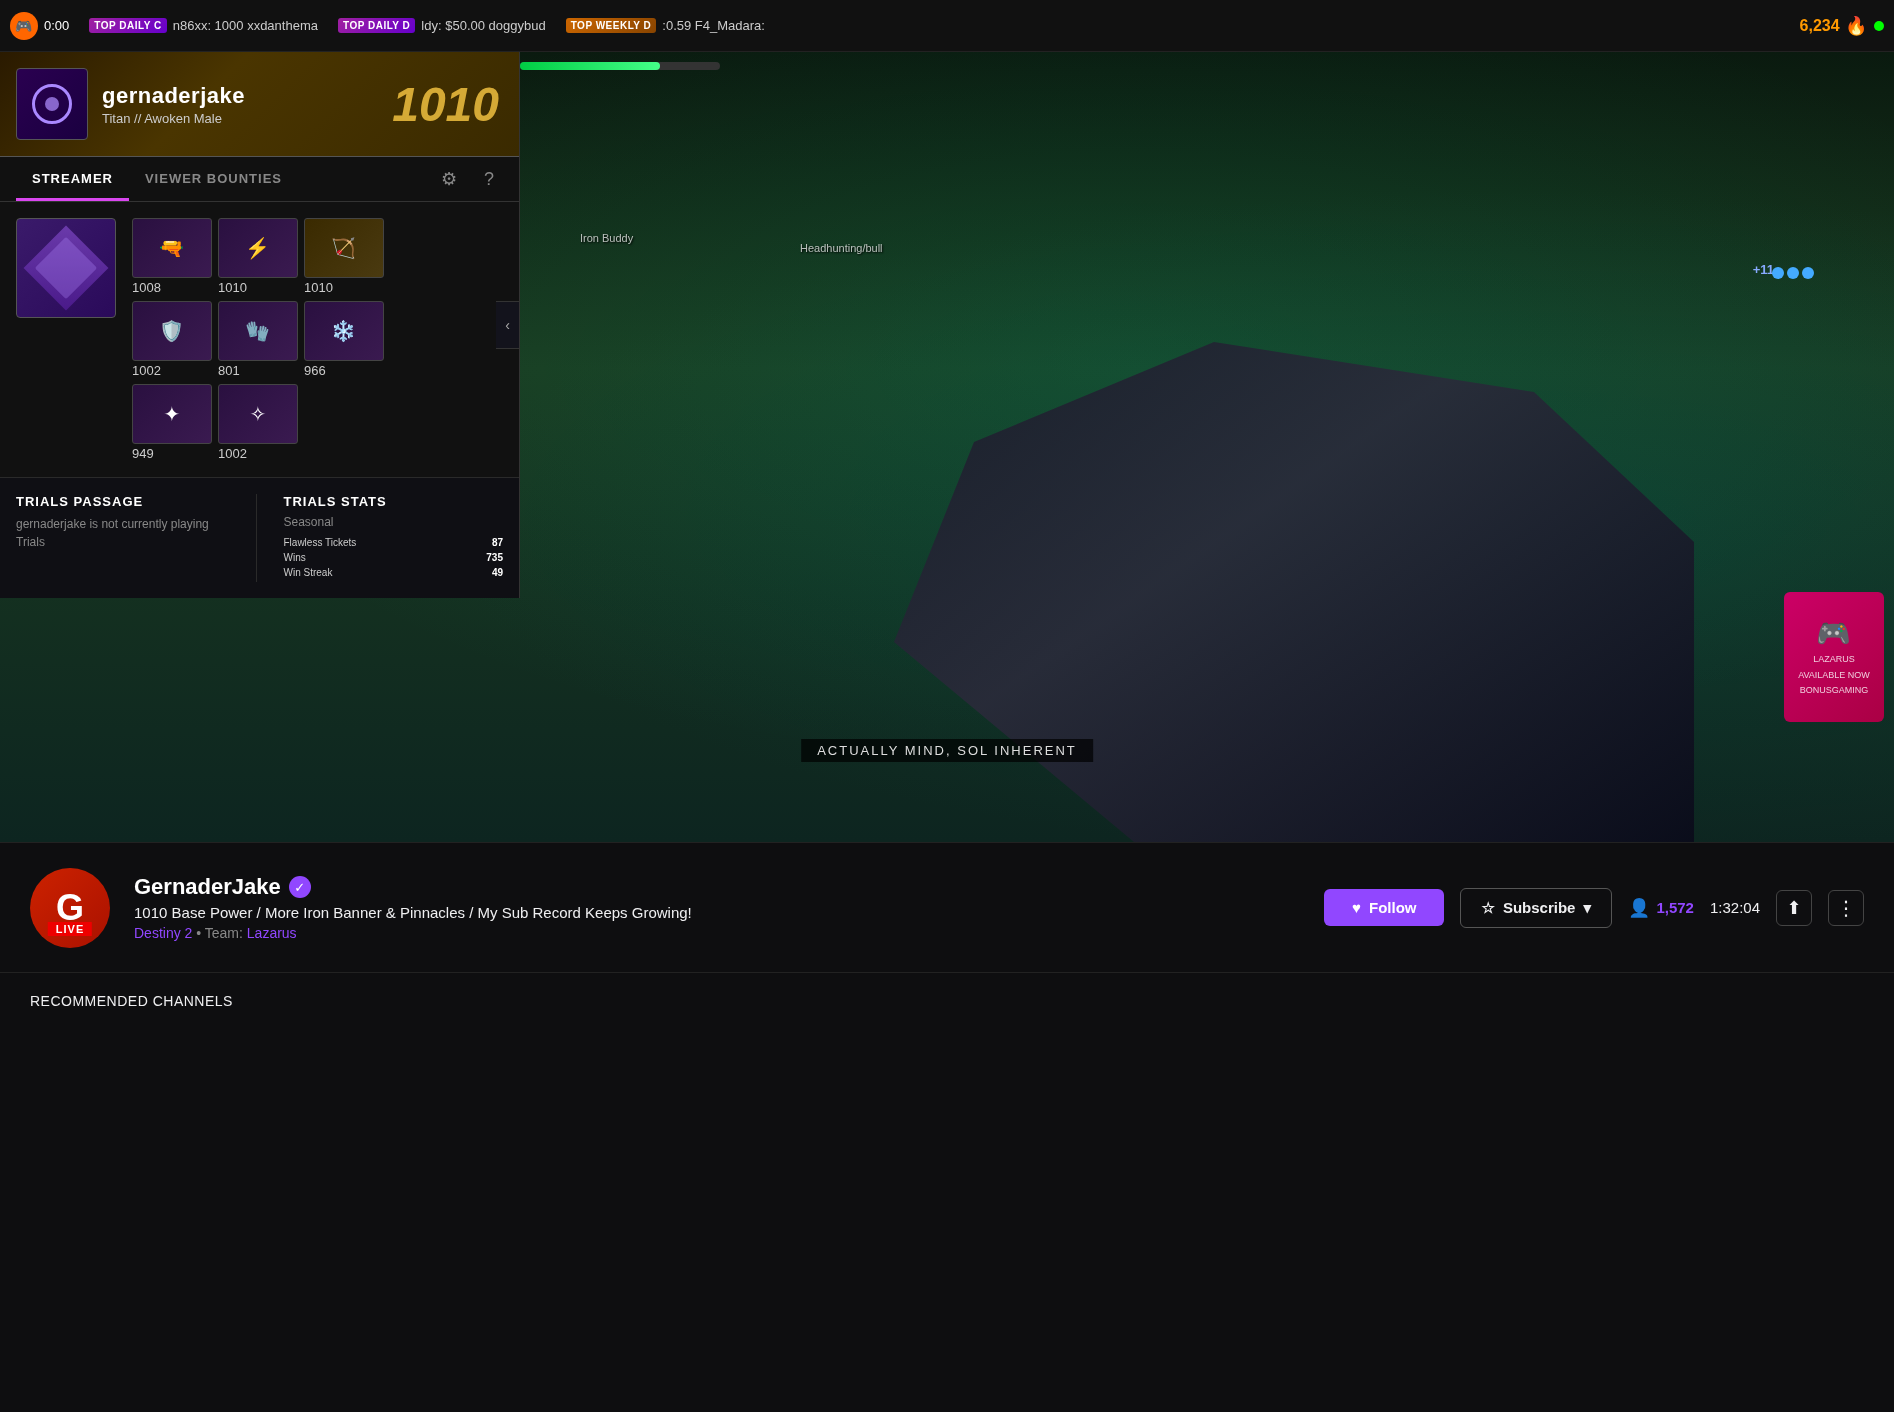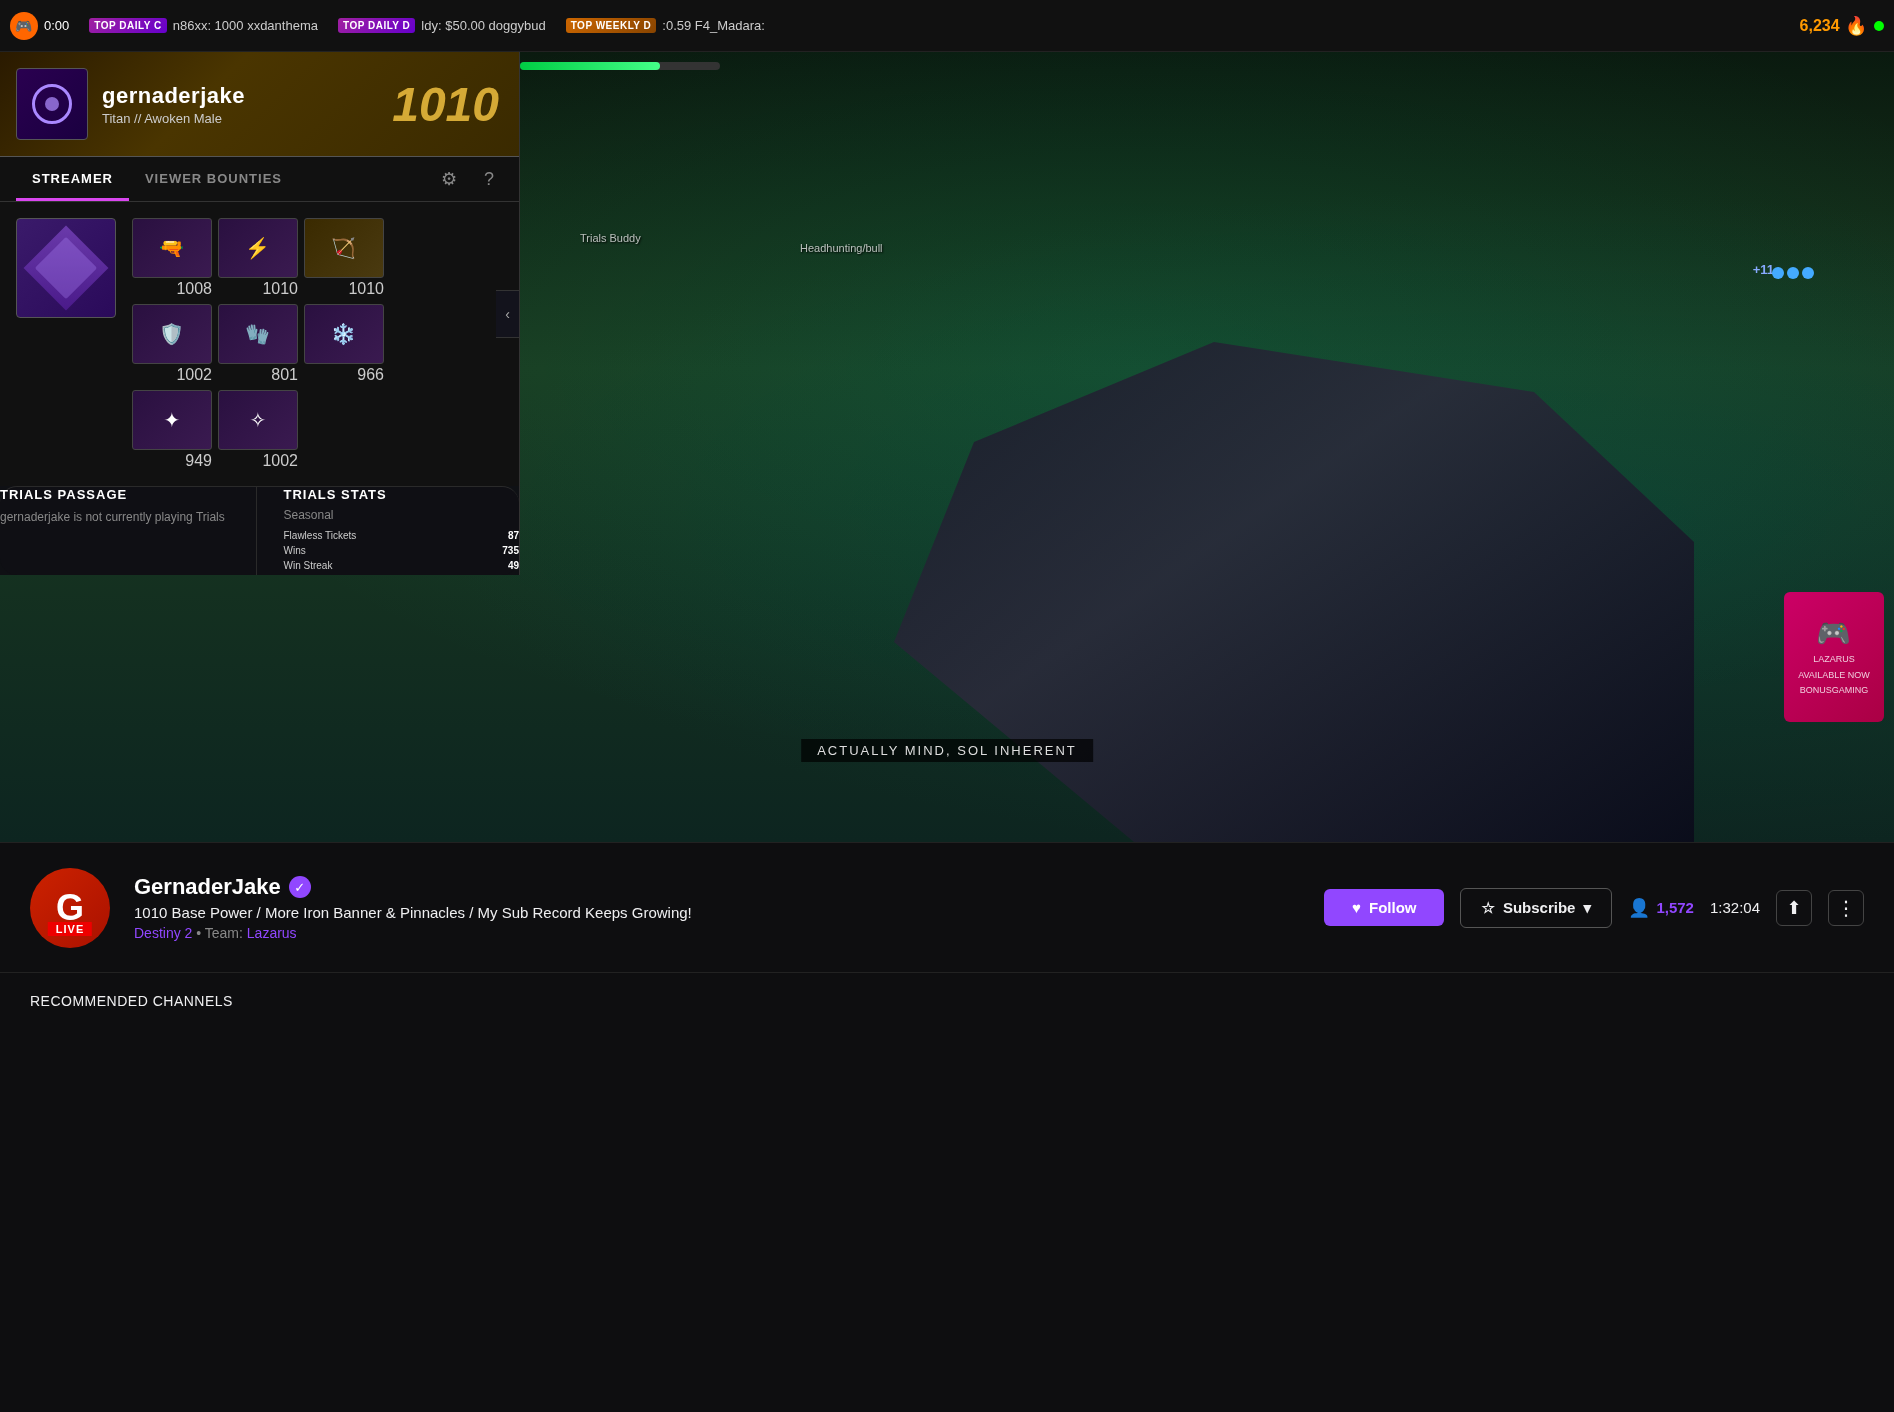--- a/index.html
+++ b/index.html
@@ -229,33 +229,33 @@
     .equip-img {
       width: 80px; height: 60px;
       border-radius: 3px;
       display: flex; align-items: center; justify-content: center;
       font-size: 20px;
       border: 1px solid #444;
     }
     .equip-img.purple { background: linear-gradient(135deg, #2a1040 0%, #3a1a50 100%); }
     .equip-img.gold { background: linear-gradient(135deg, #3a2a00 0%, #4a3a10 100%); }
     .equip-power {
-      text-align: right;
-      font-size: 16px;
+      text-align: left;
+      font-size: 13px;
       color: #ccc;
       margin-top: 2px;
     }
 
     
     .trials-section {
       display: flex;
       gap: 7px;
+      padding: 16px;
       background: #0f0f14;
       border-top: 1px solid #2a2a2a;
-      border-radius: 17px;
     }
     .trials-passage {
       flex: 1;
       padding-right: 20px;
       border-right: 1px solid #2a2a2a;
     }
     .trials-stats {
       flex: 1;
       padding-left: 20px;
     }
@@ -628,21 +628,21 @@
 <div class="video-section">
   <div class="game-bg"></div>
   <div class="gun-overlay"></div>
 
   <div class="hud-top-left">
     <div class="hud-health-bar">
       <div class="hud-health-fill"></div>
     </div>
   </div>
 
-  <div class="player-tag">Trials Buddy</div>
+  <div class="player-tag">Iron Buddy</div>
   <div class="player-tag2">Headhunting/bull</div>
 
   <div class="plus-indicator">+11</div>
   <div class="orb-display">
     <div class="orb"></div>
     <div class="orb"></div>
     <div class="orb"></div>
   </div>
 
   <div class="hud-subtitle">ACTUALLY MIND, SOL INHERENT</div>

